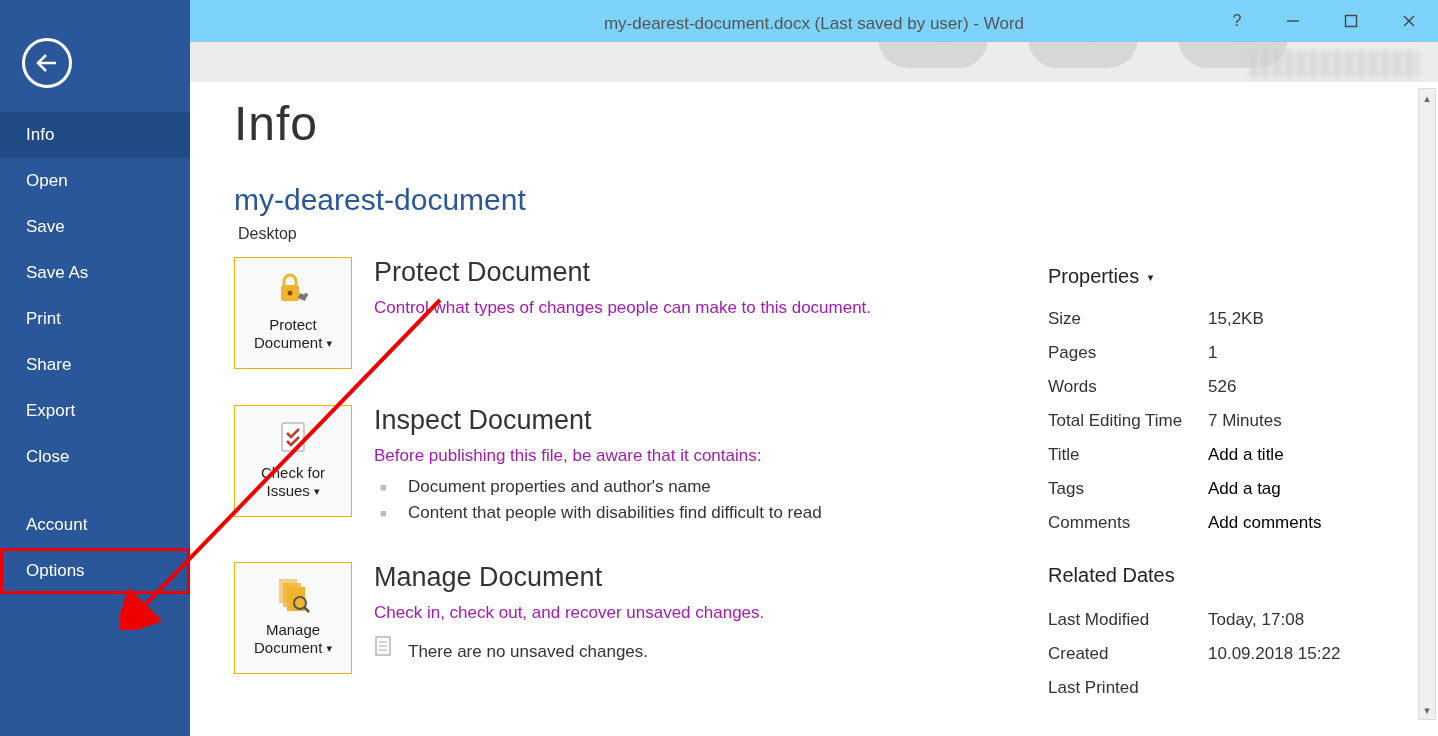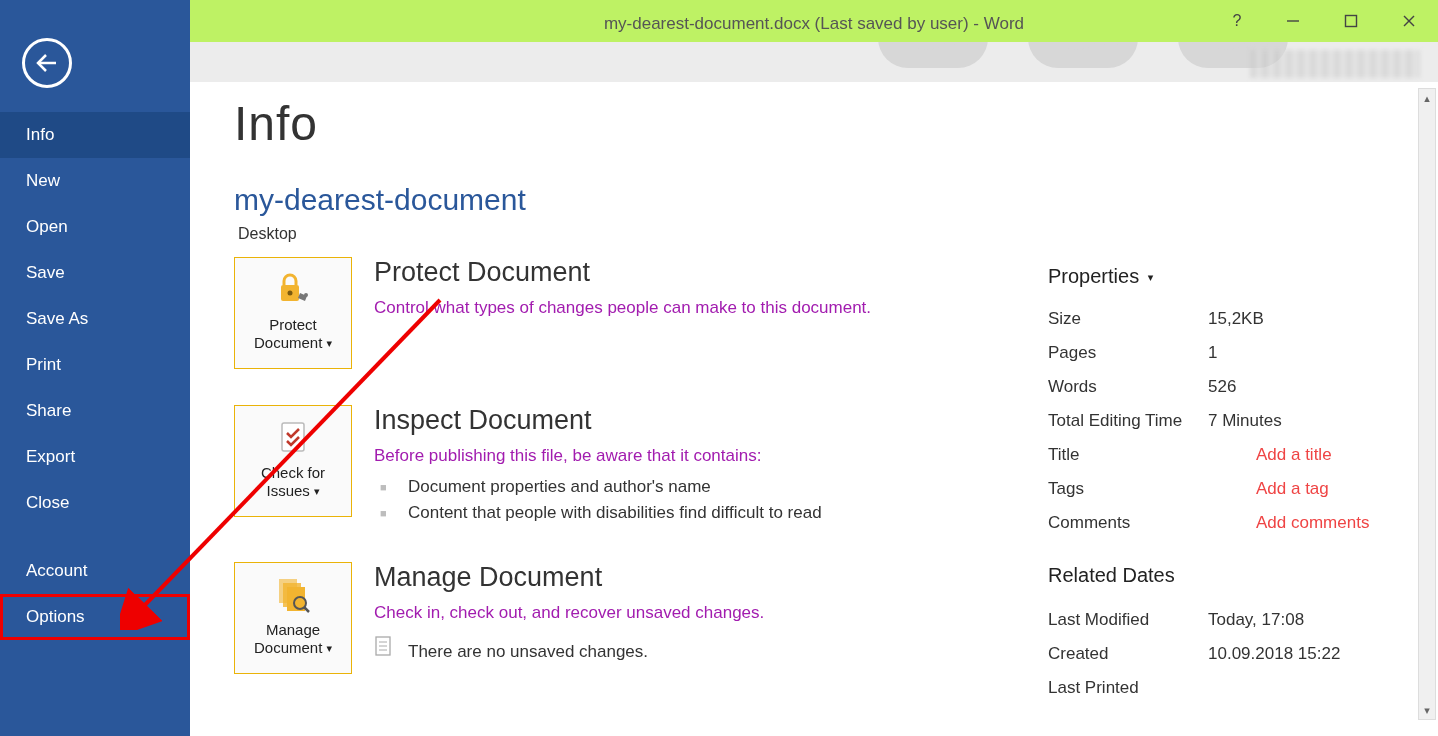--- a/index.html
+++ b/index.html
@@ -1,21 +1,21 @@
 <!DOCTYPE html>
 <html><head>
 <meta charset="utf-8">
 <style>
   * { margin: 0; padding: 0; box-sizing: border-box; font-family: "Segoe UI", "Segoe UI Light", Arial, sans-serif; }
   body { background: #fff; color: #222; width: 1438px; height: 736px; overflow: hidden; position: relative; }
 
   
   .titlebar { position: absolute; top: 0; left: 190px; right: 0; height: 42px;
               display: flex; align-items: center; justify-content: center;
-              color: #555; font-size: 17px; background: #bef264; }
+              color: #555; font-size: 17px; background: #7dd3fc; }
   .titlebar .title-text { position: absolute; left: 0; right: 0; text-align: center; padding-top: 6px; }
   .win-controls { position: absolute; right: 0; top: 0; height: 42px; display: flex; align-items: center; gap: 0; }
   .win-btn { width: 58px; height: 42px; display: flex; align-items: center; justify-content: center; color: #444; font-size: 16px; }
   .help-btn { width: 54px; }
 
   .user-area { position: absolute; right: 18px; top: 50px; width: 170px; height: 28px; }
   .user-blur { width: 100%; height: 100%; background: repeating-linear-gradient(90deg,#c9c9c9,#c9c9c9 6px,#dcdcdc 6px,#dcdcdc 12px); filter: blur(2px); opacity: .55;}
 
   .clouds { position: absolute; top: 0; left: 190px; right: 0; height: 82px;
             background: #ececec; z-index: -1; }
@@ -57,21 +57,21 @@
   .sect-txt li::before { content: "■"; color: #bdbdbd; font-size: 11px; position: absolute; left: 6px; top: 7px; }
   .folder-line { display:flex; align-items:flex-end; gap:14px; font-size:17px; color:#333; margin-top:10px;}
   .folder-line .fic { color:#999; }
 
   
   .prop-head { font-size: 20px; font-weight: 400; color: #222; margin-bottom: 14px; }
   .prop-head .caret { font-size: 11px; margin-left: 3px; position: relative; top:-2px; }
   .prop-row { display: flex; font-size: 17px; padding: 7px 0; }
   .prop-key { width: 160px; color: #333; }
   .prop-val { color: #333; }
-  .prop-val.placeholder { color: #ef4444; margin-left: 48px; }
+  .prop-val.placeholder { color: #000000; }
   .rel-head { font-size: 20px; font-weight: 400; color: #222; margin-top: 24px; margin-bottom: 16px; }
 
   
   .scroll-track { position: absolute; right: 2px; top: 88px; bottom: 16px; width: 18px; background: #f0f0f0; border: 1px solid #ddd; }
   .scroll-arrow { height: 18px; text-align: center; font-size: 11px; color: #666; line-height: 18px; }
 
   
   .annotation { position: absolute; pointer-events: none; }
 </style>
 </head>
@@ -111,21 +111,20 @@
   </div>
 
 <div class="sidebar">
   <div class="back-circle">
     <svg width="26" height="26" viewBox="0 0 26 26" fill="none">
       <line x1="4" y1="13" x2="22" y2="13" stroke="#fff" stroke-width="2.5"></line>
       <polyline points="12,5 4,13 12,21" fill="none" stroke="#fff" stroke-width="2.5"></polyline>
     </svg>
   </div>
   <div class="side-item active"><span>Info</span></div>
-  <div class="side-item"><span>New</span></div>
   <div class="side-item"><span>Open</span></div>
   <div class="side-item"><span>Save</span></div>
   <div class="side-item"><span>Save As</span></div>
   <div class="side-item"><span>Print</span></div>
   <div class="side-item"><span>Share</span></div>
   <div class="side-item"><span>Export</span></div>
   <div class="side-item"><span>Close</span></div>
   <div class="side-gap"></div>
   <div class="side-item"><span>Account</span></div>
   <div class="side-item highlight"><span>Options</span></div>

